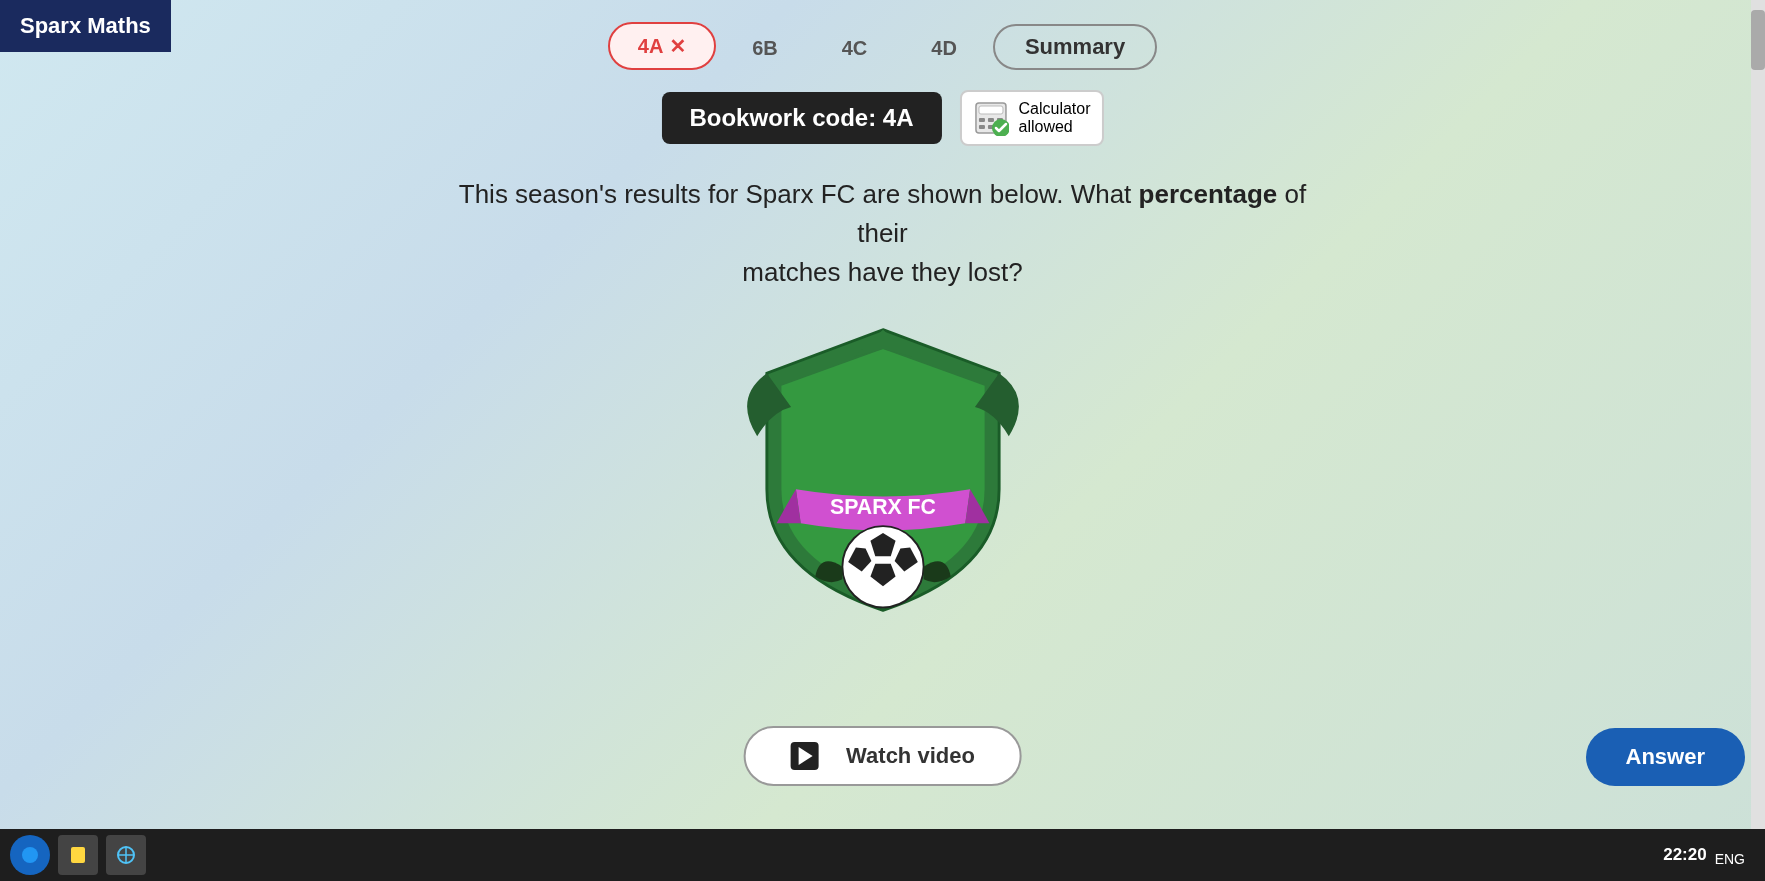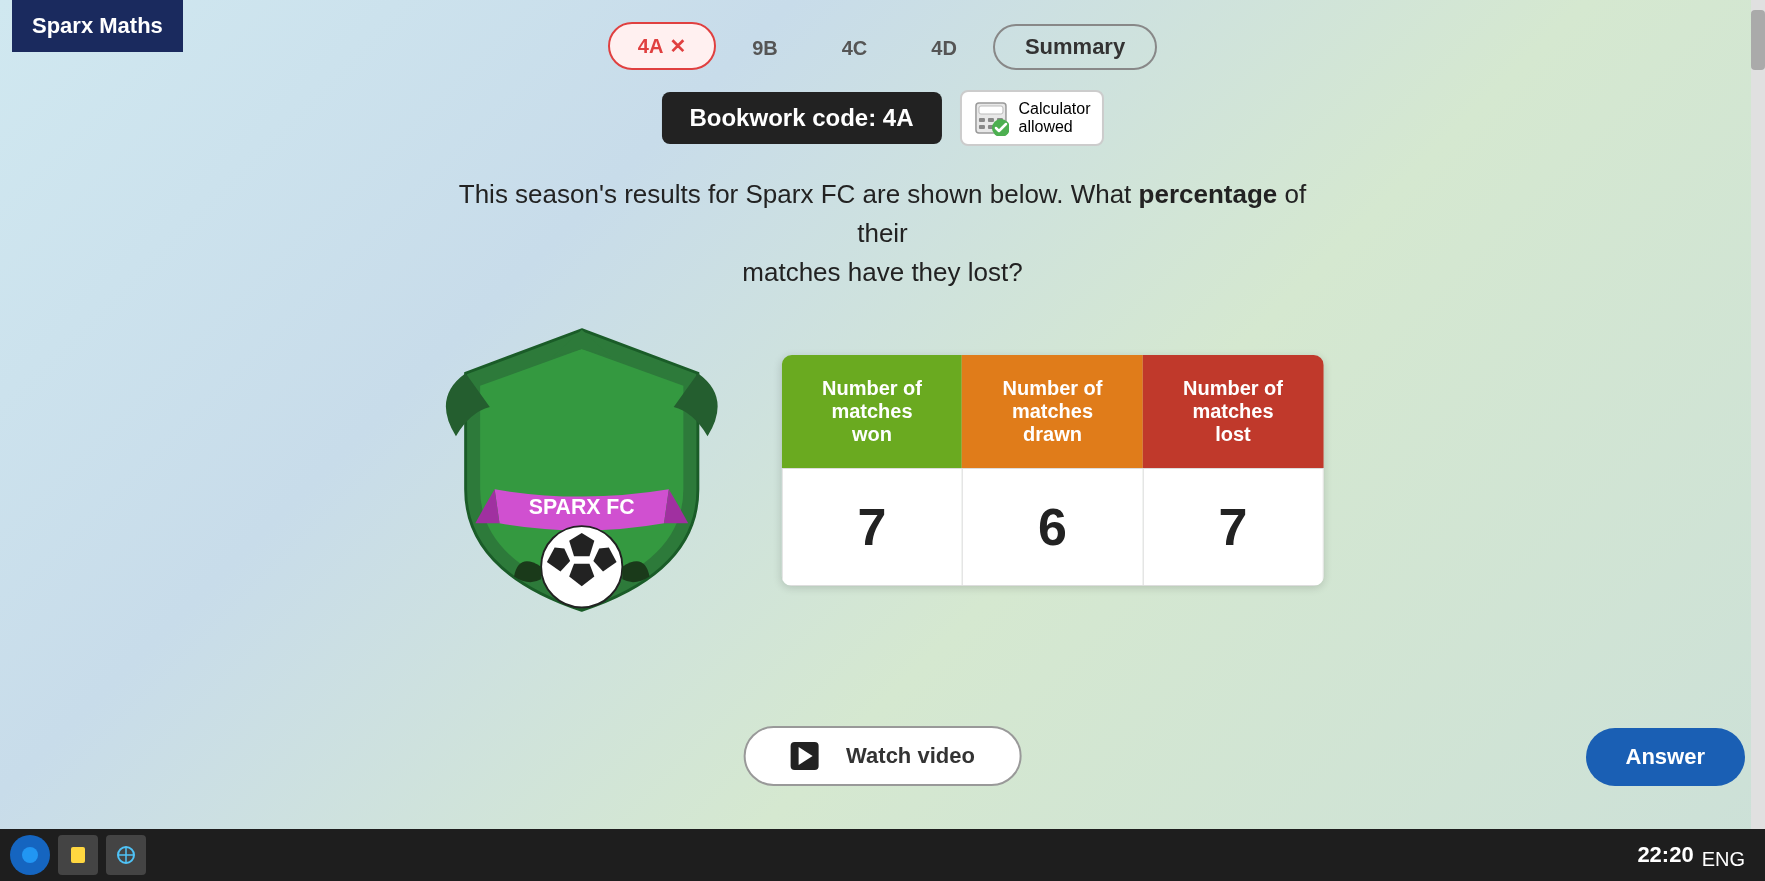--- a/index.html
+++ b/index.html
@@ -16,21 +16,20 @@
     
     .brand {
       position: absolute;
       top: 0;
       left: 0;
       background: #1a2a5e;
       padding: 8px 20px 8px 20px;
       height: 52px;
       display: flex;
       align-items: center;
-      margin-left: 12px;
     }
 
     .brand-text {
       color: white;
       font-size: 22px;
       font-weight: bold;
     }
 
     
     .nav-tabs {
@@ -269,27 +268,27 @@
       height: 40px;
       border-radius: 4px;
       display: flex;
       align-items: center;
       justify-content: center;
     }
 
     .taskbar-time {
       margin-left: auto;
       color: white;
-      font-size: 22px;
+      font-size: 17px;
       font-weight: 600;
     }
 
     .taskbar-lang {
       color: white;
-      font-size: 20px;
+      font-size: 14px;
       margin-right: 10px;
       margin-top: 8px;
     }
 
     
     .scrollbar {
       position: absolute;
       right: 0;
       top: 0;
       bottom: 52px;
@@ -312,21 +311,21 @@
 <div class="brand">
   <span class="brand-text">Sparx Maths</span>
 </div>
 
 <div class="nav-tabs">
   <button class="tab active-wrong">
     <span>4A</span>
     <span class="tab-x">✕</span>
   </button>
   <button class="tab normal">
-    <span>9B</span>
+    <span>6B</span>
   </button>
   <button class="tab normal">
     <span>4C</span>
   </button>
   <button class="tab normal">
     <span>4D</span>
   </button>
   <button class="tab summary">
     <span>Summary</span>
   </button>
@@ -386,42 +385,20 @@
       <polygon points="140,220 153,228 148,244 132,244 127,228" fill="#222"></polygon>
       <polygon points="168,235 176,250 162,260 152,249 158,236" fill="#222"></polygon>
       <polygon points="112,235 122,236 128,249 118,260 104,250" fill="#222"></polygon>
       <polygon points="153,265 140,275 127,265 132,252 148,252" fill="#222"></polygon>
 
       <path d="M98 255 Q75 240 70 265 Q85 275 98 268 Z" fill="#1a3a1a"></path>
       <path d="M182 255 Q205 240 210 265 Q195 275 182 268 Z" fill="#1a3a1a"></path>
     </svg>
   </div>
 
-  <table class="stats-table">
-    <thead>
-      <tr>
-        <th class="th-won">
-          <span>Number of matches won</span>
-        </th>
-        <th class="th-drawn">
-          <span>Number of matches drawn</span>
-        </th>
-        <th class="th-lost">
-          <span>Number of matches lost</span>
-        </th>
-      </tr>
-    </thead>
-    <tbody>
-      <tr>
-        <td>7</td>
-        <td>6</td>
-        <td>7</td>
-      </tr>
-    </tbody>
-  </table>
 
 </div>
 
 <button class="watch-video-btn">
   <div class="video-icon">
     <div class="video-play"></div>
   </div>
   <span>Watch video</span>
 </button>
 

